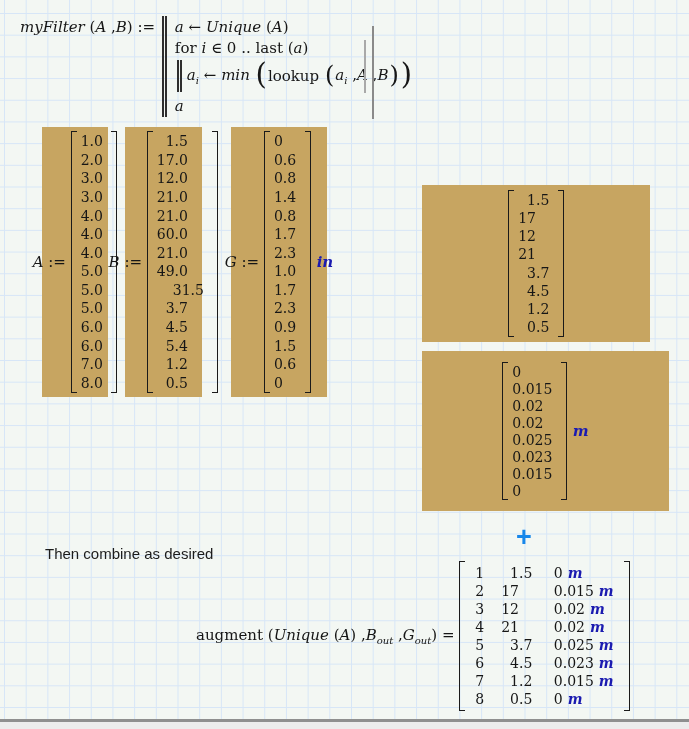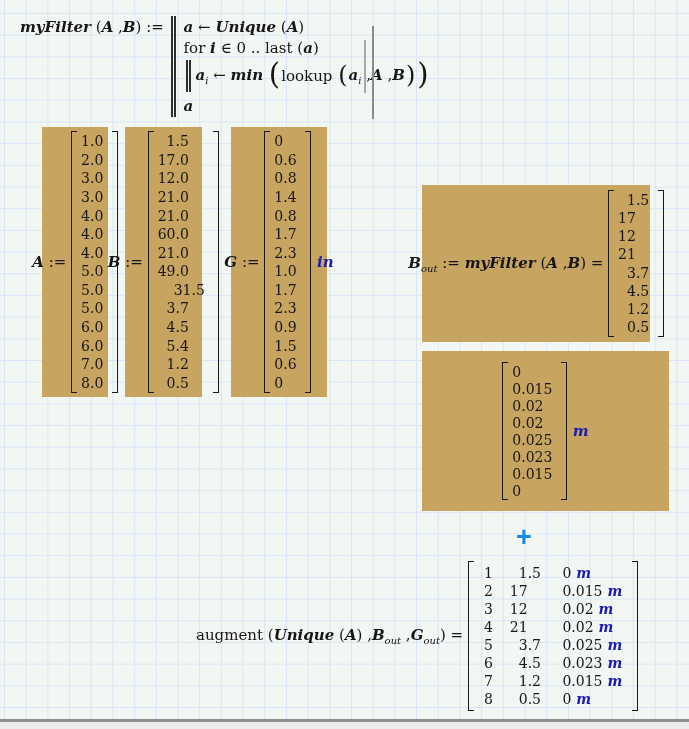--- a/index.html
+++ b/index.html
@@ -11,21 +11,21 @@
     background-image:
       linear-gradient(to right,#d7e6f7 1px,transparent 1px),
       linear-gradient(to bottom,#d7e6f7 1px,transparent 1px);
     background-size:21.7px 21.7px;
     background-position:4px 13px;
     font-family:"DejaVu Serif",serif;
     color:#161616;
   }
   
   .tk-rm{font-style:normal;}
-  .tk-it{font-style:italic;font-weight:bold;}
+  .tk-it{font-style:italic;}
   .tk-subit{font-style:italic;font-size:10px;vertical-align:-4px;}
   .tk-unit{color:#1b1bb0;font-style:italic;font-weight:bold;}
   .lbl{font-size:15px;white-space:pre;}
   
   #func{position:absolute;left:20px;top:16px;display:flex;align-items:flex-start;font-size:15px;}
   #func .lhs{height:21px;display:flex;align-items:center;white-space:pre;margin-right:2px;}
   .prog{display:flex;align-items:stretch;}
   .dbar{border-left:5px double #2e2e2e;width:0;margin-right:8px;}
   .dbar.inner{margin-left:2px;margin-right:5px;height:32px;align-self:center;}
   .plines{display:flex;flex-direction:column;}
@@ -163,21 +163,20 @@
           <div class="mrow"><span class="ip" style="width: 1ch;">1</span><span class="fp" style="width: 2ch;">.5</span></div>
           <div class="mrow"><span class="ip" style="width: 1ch;">0</span><span class="fp" style="width: 2ch;">.6</span></div>
           <div class="mrow"><span class="ip" style="width: 1ch;">0</span><span class="fp" style="width: 2ch;"></span></div>
         </div>
       <div class="rbr"></div>
     </div>
     <span class="tk-unit unit-after">in</span>
   </div>
 
   <div class="region" id="region-bout">
-    <span class="lbl"><span class="tk-it">B</span><span class="tk-subit">out</span><span class="tk-rm"> := </span><span class="tk-it">myFilter</span><span class="tk-rm"> (</span><span class="tk-it">A</span><span class="tk-rm"> ,</span><span class="tk-it">B</span><span class="tk-rm">)</span><span class="tk-rm"> = </span></span>
     <div class="matrix">
       <div class="lbr"></div>
       <div class="mcol rows8">
           <div class="mrow"><span class="ip" style="width: 2ch;">1</span><span class="fp" style="width: 2ch;">.5</span></div>
           <div class="mrow"><span class="ip" style="width: 2ch;">17</span><span class="fp" style="width: 2ch;"></span></div>
           <div class="mrow"><span class="ip" style="width: 2ch;">12</span><span class="fp" style="width: 2ch;"></span></div>
           <div class="mrow"><span class="ip" style="width: 2ch;">21</span><span class="fp" style="width: 2ch;"></span></div>
           <div class="mrow"><span class="ip" style="width: 2ch;">3</span><span class="fp" style="width: 2ch;">.7</span></div>
           <div class="mrow"><span class="ip" style="width: 2ch;">4</span><span class="fp" style="width: 2ch;">.5</span></div>
           <div class="mrow"><span class="ip" style="width: 2ch;">1</span><span class="fp" style="width: 2ch;">.2</span></div>
@@ -198,20 +197,21 @@
           <div class="mrow"><span class="ip" style="width: 1ch;">0</span><span class="fp" style="width: 4ch;">.025</span></div>
           <div class="mrow"><span class="ip" style="width: 1ch;">0</span><span class="fp" style="width: 4ch;">.023</span></div>
           <div class="mrow"><span class="ip" style="width: 1ch;">0</span><span class="fp" style="width: 4ch;">.015</span></div>
           <div class="mrow"><span class="ip" style="width: 1ch;">0</span><span class="fp" style="width: 4ch;"></span></div>
         </div>
       <div class="rbr"></div>
     </div>
     <span class="tk-unit unit-after">m</span>
   </div>
 
+  <div id="note">Then combine as desired</div>
 
   <div id="cursor">+</div>
 
   <div id="augment-wrap">
     <span class="lbl"><span class="tk-rm">augment </span><span class="tk-rm">(</span><span class="tk-it">Unique</span><span class="tk-rm"> (</span><span class="tk-it">A</span><span class="tk-rm">)</span><span class="tk-rm"> ,</span><span class="tk-it">B</span><span class="tk-subit">out</span><span class="tk-rm"> ,</span><span class="tk-it">G</span><span class="tk-subit">out</span><span class="tk-rm">)</span><span class="tk-rm"> = </span></span>
     <div class="matrix">
       <div class="lbr"></div>
       <div class="cols">
         <div class="mcol rows8a">
             <div class="mrow"><span class="ip" style="width: 1ch;">1</span><span class="fp" style="width: 0ch;"></span></div>

